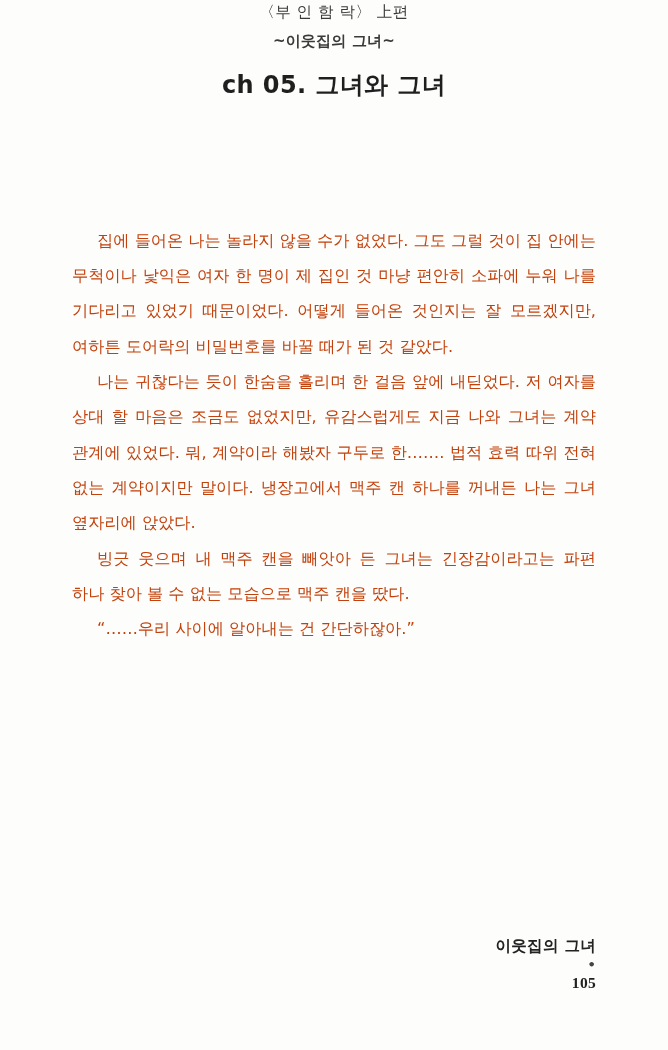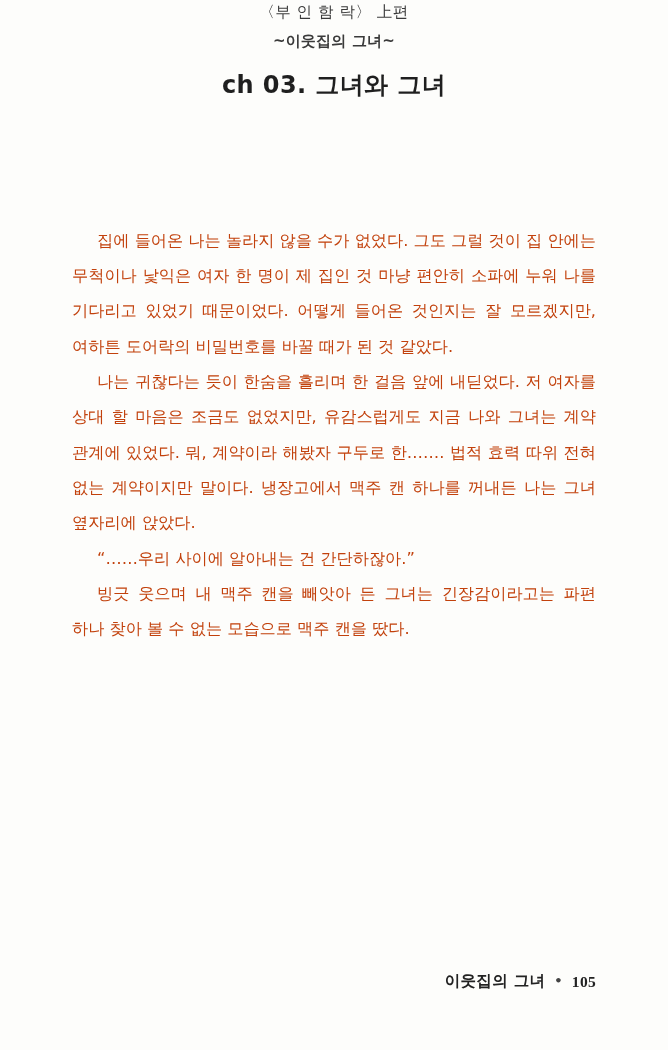--- a/index.html
+++ b/index.html
@@ -67,50 +67,51 @@
   
   .footer {
     position: absolute;
     right: 72px;
     bottom: 58px;
     font-size: 15.5px;
     font-weight: 700;
     color: #222;
     letter-spacing: 0.3px;
     display: flex;
-    align-items: center;
-    gap: 9px;
+    align-items: flex-end;
+    gap: 2px;
+    flex-direction: column;
   }
   .footer-dot {
     font-size: 13px;
     color: #444;
     line-height: 1;
     transform: translateY(-1px);
   }
   .footer-page {
     font-weight: 700;
     font-family: Liberation Serif, serif;
   }
 </style>
 </head>
 <body>
 
 <div class="page">
 
   <div class="head-block">
     <div class="head-series">〈부 인 함 락〉 上편</div>
     <div class="head-sub">~이웃집의 그녀~</div>
-    <div class="head-chapter">ch 03. 그녀와 그녀</div>
+    <div class="head-chapter">ch 05. 그녀와 그녀</div>
   </div>
 
   <div class="body-block">
     <p class="para">집에 들어온 나는 놀라지 않을 수가 없었다. 그도 그럴 것이 집 안에는 무척이나 낯익은 여자 한 명이 제 집인 것 마냥 편안히 소파에 누워 나를 기다리고 있었기 때문이었다. 어떻게 들어온 것인지는 잘 모르겠지만, 여하튼 도어락의 비밀번호를 바꿀 때가 된 것 같았다.</p>
     <p class="para">나는 귀찮다는 듯이 한숨을 흘리며 한 걸음 앞에 내딛었다. 저 여자를 상대 할 마음은 조금도 없었지만, 유감스럽게도 지금 나와 그녀는 계약 관계에 있었다. 뭐, 계약이라 해봤자 구두로 한……. 법적 효력 따위 전혀 없는 계약이지만 말이다. 냉장고에서 맥주 캔 하나를 꺼내든 나는 그녀 옆자리에 앉았다.</p>
+    <p class="para">빙긋 웃으며 내 맥주 캔을 빼앗아 든 그녀는 긴장감이라고는 파편 하나 찾아 볼 수 없는 모습으로 맥주 캔을 땄다.</p>
     <p class="para quote">“……우리 사이에 알아내는 건 간단하잖아.”</p>
-    <p class="para">빙긋 웃으며 내 맥주 캔을 빼앗아 든 그녀는 긴장감이라고는 파편 하나 찾아 볼 수 없는 모습으로 맥주 캔을 땄다.</p>
   </div>
 
   <div class="footer">
     <span>이웃집의 그녀</span>
     <span class="footer-dot">•</span>
     <span class="footer-page">105</span>
   </div>
 
 </div>
 

